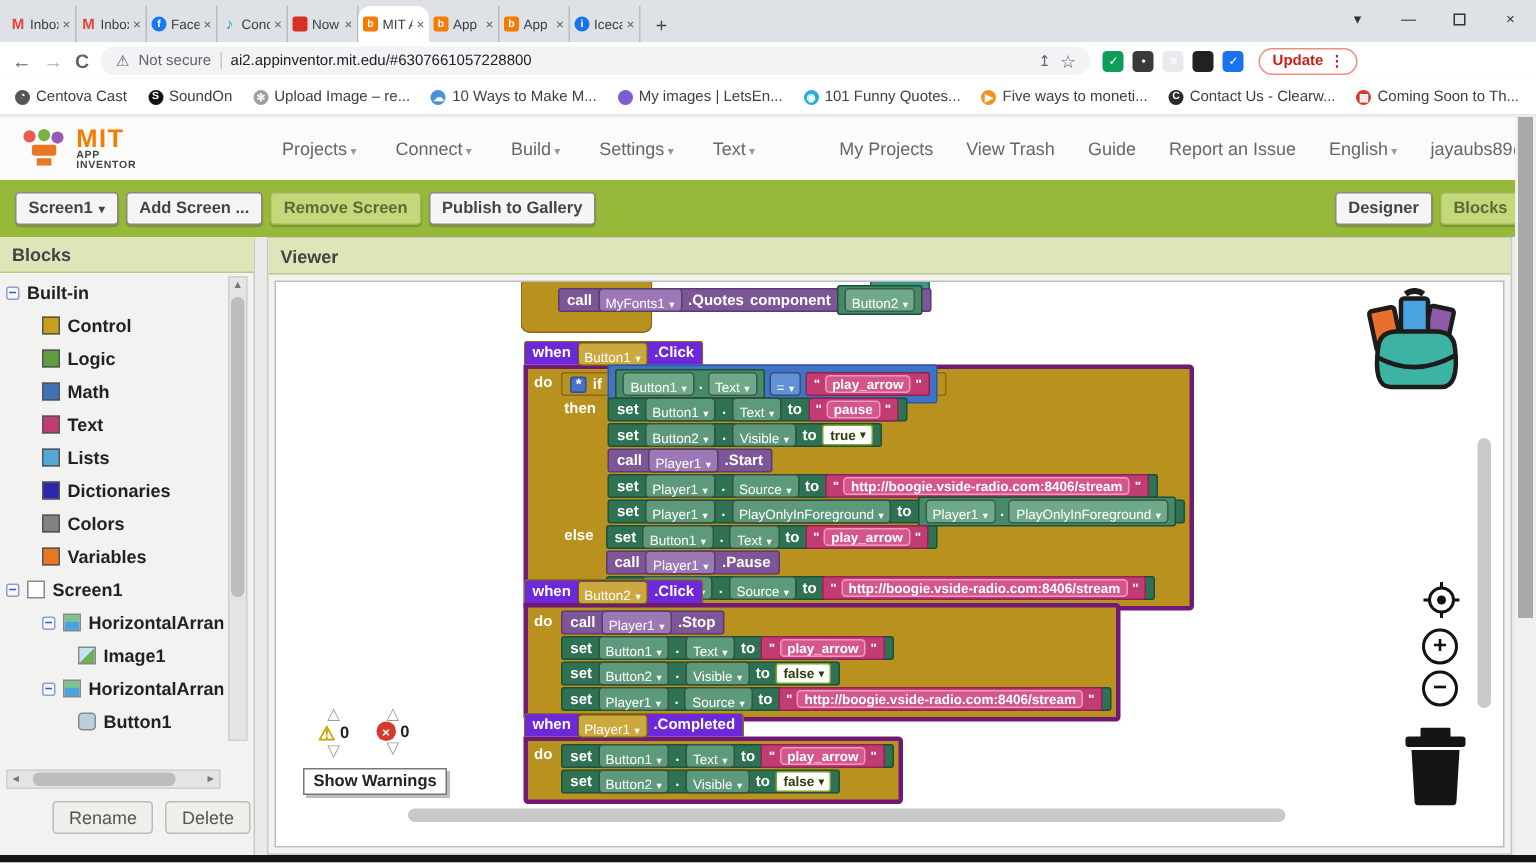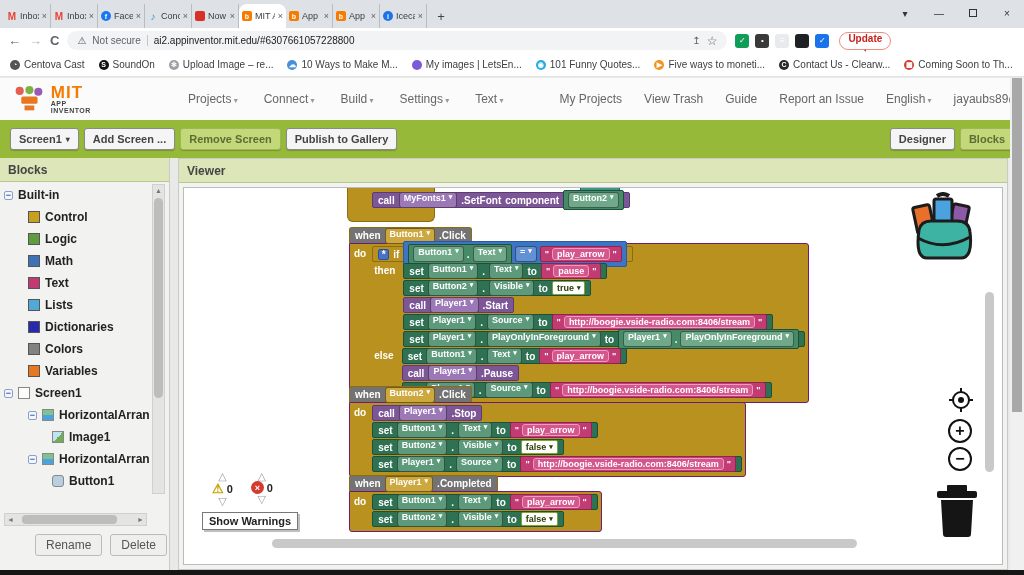--- a/index.html
+++ b/index.html
@@ -27,21 +27,21 @@
   
   .addrbar { position:absolute; top:28px; left:0; width:1024px; height:25px; background:#fff; display:flex; align-items:center; padding:0 8px; gap:8px; }
   .navic { color:#5f6368; font-size:13px; font-weight:bold; cursor:pointer; }
   .urlpill { flex:0 0 660px; height:19px; background:#f1f3f4; border-radius:10px; display:flex; align-items:center; padding:0 10px; gap:6px; font-size:10px; color:#5f6368; }
   .urlpill .warn { font-size:10px; }
   .urlpill .sep { width:1px; height:11px; background:#c6c6c6; }
   .urlpill .url { color:#202124; }
   .urlpill .share, .urlpill .star { margin-left:auto; cursor:pointer; }
   .urlpill .star { margin-left:0; }
   .extic { width:14px; height:14px; border-radius:3px; display:flex; align-items:center; justify-content:center; font-size:8px; color:#fff; cursor:pointer; }
-  .update-btn { margin-left:2px; height:18px; border:1px solid #f28b82; border-radius:9px; color:#c5221f; font-size:10px; font-weight:bold; display:flex; align-items:center; padding:0 8px; gap:4px; cursor:pointer; background:#fff;flex-direction:column; }
+  .update-btn { margin-left:2px; height:18px; border:1px solid #f28b82; border-radius:9px; color:#c5221f; font-size:10px; font-weight:bold; display:flex; align-items:center; padding:0 8px; gap:4px; cursor:pointer; background:#fff; }
 
   
   .bookmarks { position:absolute; top:53px; left:0; width:1024px; height:24px; background:#fff; border-bottom:1px solid #e4e4e4; display:flex; align-items:center; padding:0 10px; gap:14px; font-size:10px; color:#3c4043; }
   .bm { display:flex; align-items:center; gap:4px; cursor:pointer; white-space:nowrap; }
   .bmic { width:10px; height:10px; border-radius:50%; display:flex; align-items:center; justify-content:center; font-size:7px; font-weight:bold; color:#fff; flex:0 0 auto; }
 
   
   .appheader { position:absolute; top:78px; left:0; width:1024px; height:42px; background:#fbfbfb; display:flex; align-items:center; padding:0 14px; }
   .logo { display:flex; align-items:center; gap:6px; cursor:pointer; }
   .logo-text .mit { color:#f57c00; font-size:17px; font-weight:bold; letter-spacing:1px; line-height:15px; }
@@ -82,28 +82,28 @@
 
   .viewerpanel { position:absolute; top:158px; left:178px; width:830px; height:412px; background:#f2f2f0; border:1px solid #c9c9c7; }
   .canvas { position:absolute; top:28px; left:4px; width:820px; height:378px; background:#fff; border:1px solid #bbb; overflow:hidden; }
 
   
   .stack { position:absolute; width:max-content; }
   .brow { display:flex; align-items:center; height:16px; padding:0 5px; gap:4px; border-radius:2px; border:1px solid; width:max-content; font-size:10px; font-weight:bold; color:#fff; cursor:grab; }
   .r-set  { background:#2e7153; border-color:#1d5038; }
   .r-call { background:#7d5697; border-color:#5a3b74; }
   .r-if   { background:#b8911e; border-color:#8a6c12; }
-  .ev-head{ background:#737373; border-color:#8a6c12; border-bottom:none; border-radius:3px 3px 0 0; }
-  .ev-body{ background:#b8911e; border:1px solid #701a75; border-radius:0 3px 3px 3px; padding:2px 3px 4px 2px; display:flex; gap:4px; width:max-content; }
+  .ev-head{ background:#6d28d9; border-color:#8a6c12; border-bottom:none; border-radius:3px 3px 0 0; }
+  .ev-body{ background:#b8911e; border:3px solid #701a75; border-radius:0 3px 3px 3px; padding:2px 3px 4px 2px; display:flex; gap:4px; width:max-content; }
   .blabel { color:#fff; font-size:10px; font-weight:bold; padding:2px 2px 0 2px; }
   .rows { display:flex; flex-direction:column; gap:1px; align-items:flex-start; }
   .ifblk { display:flex; flex-direction:column; gap:1px; }
   .branch { display:flex; gap:6px; }
   .kw { white-space:nowrap; }
-  .dd { display:inline-flex; align-items:flex-start; gap:3px; border:1px solid rgba(0,0,0,0.45); border-radius:3px; padding:0 4px; height:16px; font-size:9px; font-weight:bold; color:#fff; white-space:nowrap; cursor:pointer; }
+  .dd { display:inline-flex; align-items:flex-end; gap:3px; border:1px solid rgba(0,0,0,0.45); border-radius:3px; padding:0 4px; height:16px; font-size:9px; font-weight:normal; color:#fff; white-space:nowrap; cursor:pointer; }
   .dd .caret { font-size:7px; }
   .ev-head .dd, .r-if > .dd { background:#cda83f; }
   .r-set .dd { background:#5d997b; }
   .r-call .dd { background:#9c79b6; }
   .blk { display:inline-flex; align-items:center; gap:3px; border:1px solid; border-radius:2px; padding:1px 4px; white-space:nowrap; }
   .b-getter { background:#468a67; border-color:#1d5038; }
   .b-getter .dd { background:#6fa98a; }
   .b-eq { background:#3d74c4; border-color:#2a5aa4; padding:2px 4px; }
   .b-eq > .dd { background:#6291d6; }
   .b-str { background:#c23b72; border-color:#8e2450; }
@@ -462,21 +462,21 @@
 
     <div class="cv-vscroll"></div>
     <div class="cv-hscroll"></div>
   <div class="stack" style="left: 188px; top: 4px;">
         <div class="brow r-call">
           <span class="kw">call</span>
           <span class="dd">
             <span>MyFonts1</span>
             <span class="caret">▾</span>
           </span>
-          <span class="kw">.SetFont</span>
+          <span class="kw">.Quotes</span>
           <span class="kw">component</span>
           <span class="blk b-getter">
             <span class="dd">
               <span>Button2</span>
               <span class="caret">▾</span>
             </span>
           </span>
         </div>
       </div>
       <div class="stack" style="left: 165px; top: 39px;">

